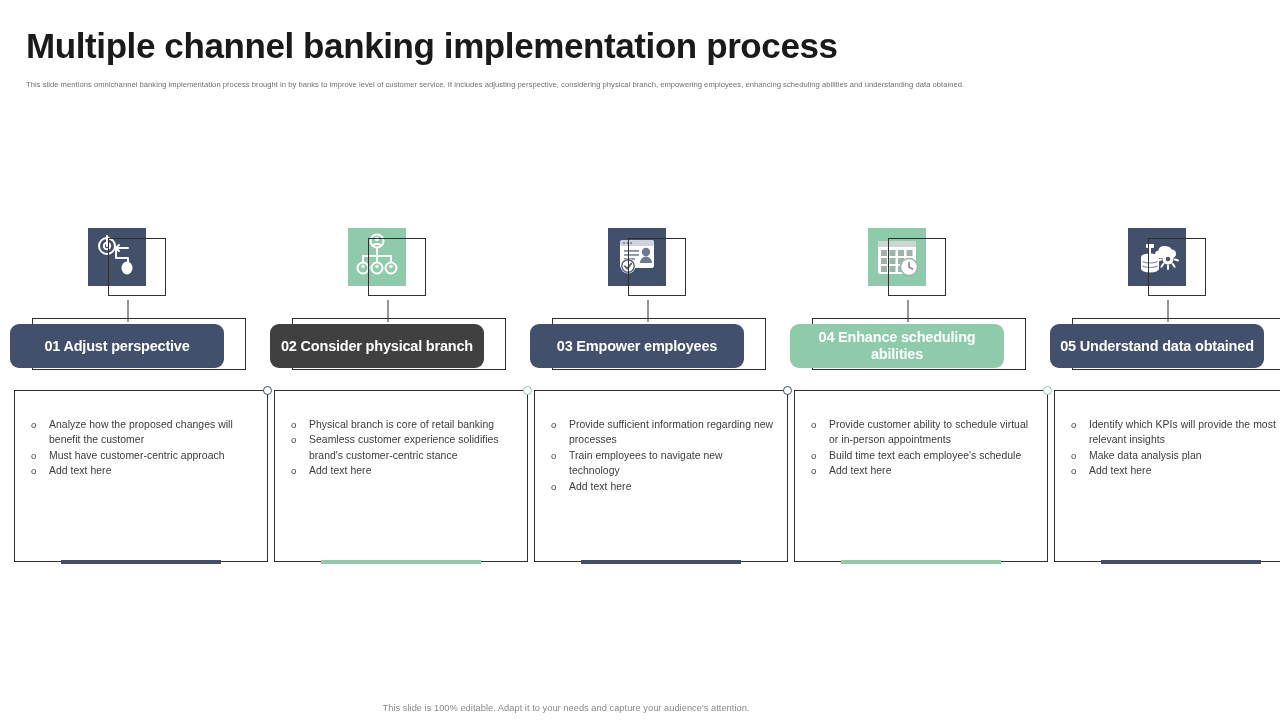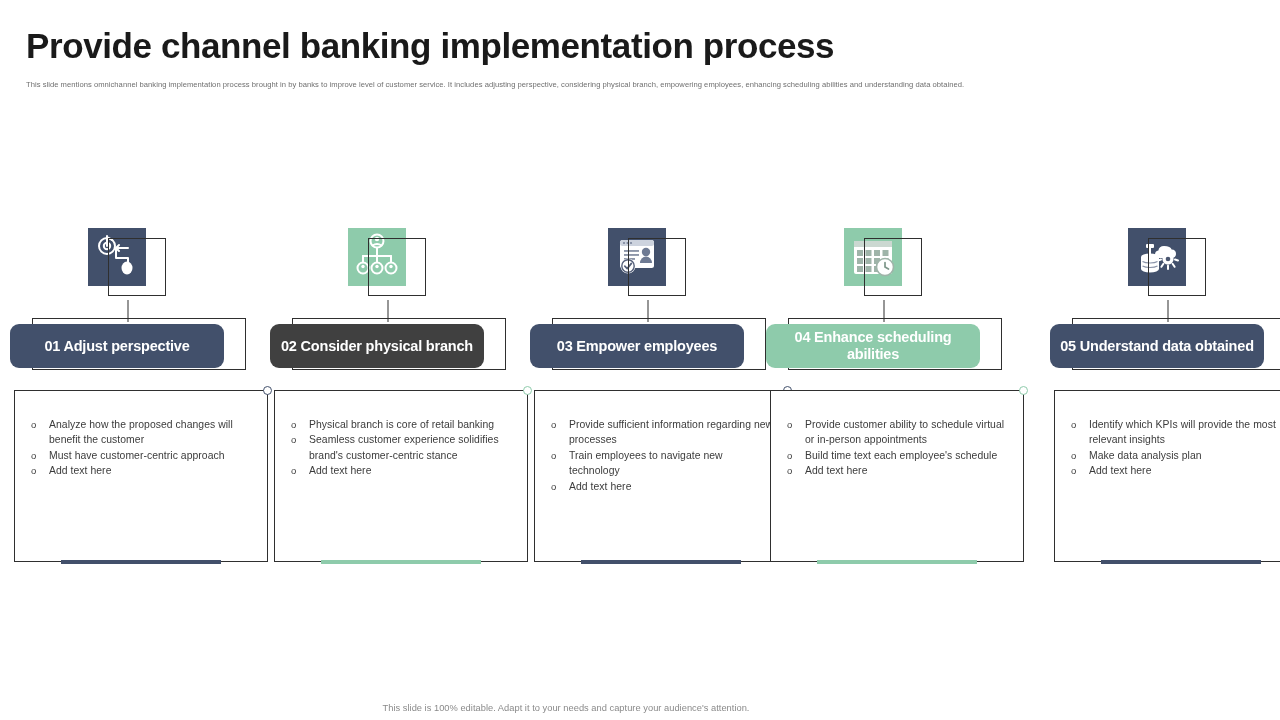--- a/index.html
+++ b/index.html
@@ -56,21 +56,21 @@
   .col {
     position: absolute;
     top: 0;
     width: 236px;
     height: 350px;
   }
 
   .col-0 { left: 10px; }
   .col-1 { left: 270px; }
   .col-2 { left: 530px; }
-  .col-3 { left: 766px; }
+  .col-3 { left: 790px; }
   .col-4 { left: 1050px; }
 
   
   .icon-wrap {
     position: absolute;
     left: 50%;
     top: 0;
     transform: translateX(-50%);
     width: 80px;
     height: 72px;
@@ -215,21 +215,21 @@
     font-size: 9.3px;
     color: #8a8a8a;
     letter-spacing: 0.02px;
   }
 </style>
 </head>
 <body>
 
 <div class="slide">
 
-  <div class="slide-title">Provide channel banking implementation process</div>
+  <div class="slide-title">Multiple channel banking implementation process</div>
   <div class="slide-subtitle">This slide mentions omnichannel banking implementation process brought in by banks to improve level of customer service. It includes adjusting perspective, considering physical branch, empowering employees, enhancing scheduling abilities and understanding data obtained.</div>
 
   <div class="columns" id="cols">
       <div class="col col-0">
     <div class="icon-wrap">
       <div class="icon-tile" style="background:#42506b">
         <svg width="58" height="58" viewBox="0 0 58 58">
         <circle cx="19" cy="18" r="8" stroke="#ffffff" fill="none" stroke-width="2" stroke-linecap="round" stroke-linejoin="round"></circle>
         <circle cx="19" cy="18" r="3.2" stroke="#ffffff" fill="none" stroke-width="2" stroke-linecap="round" stroke-linejoin="round"></circle>
         <path d="M19 18 L19 8" stroke="#ffffff" fill="none" stroke-width="2" stroke-linecap="round" stroke-linejoin="round"></path>

